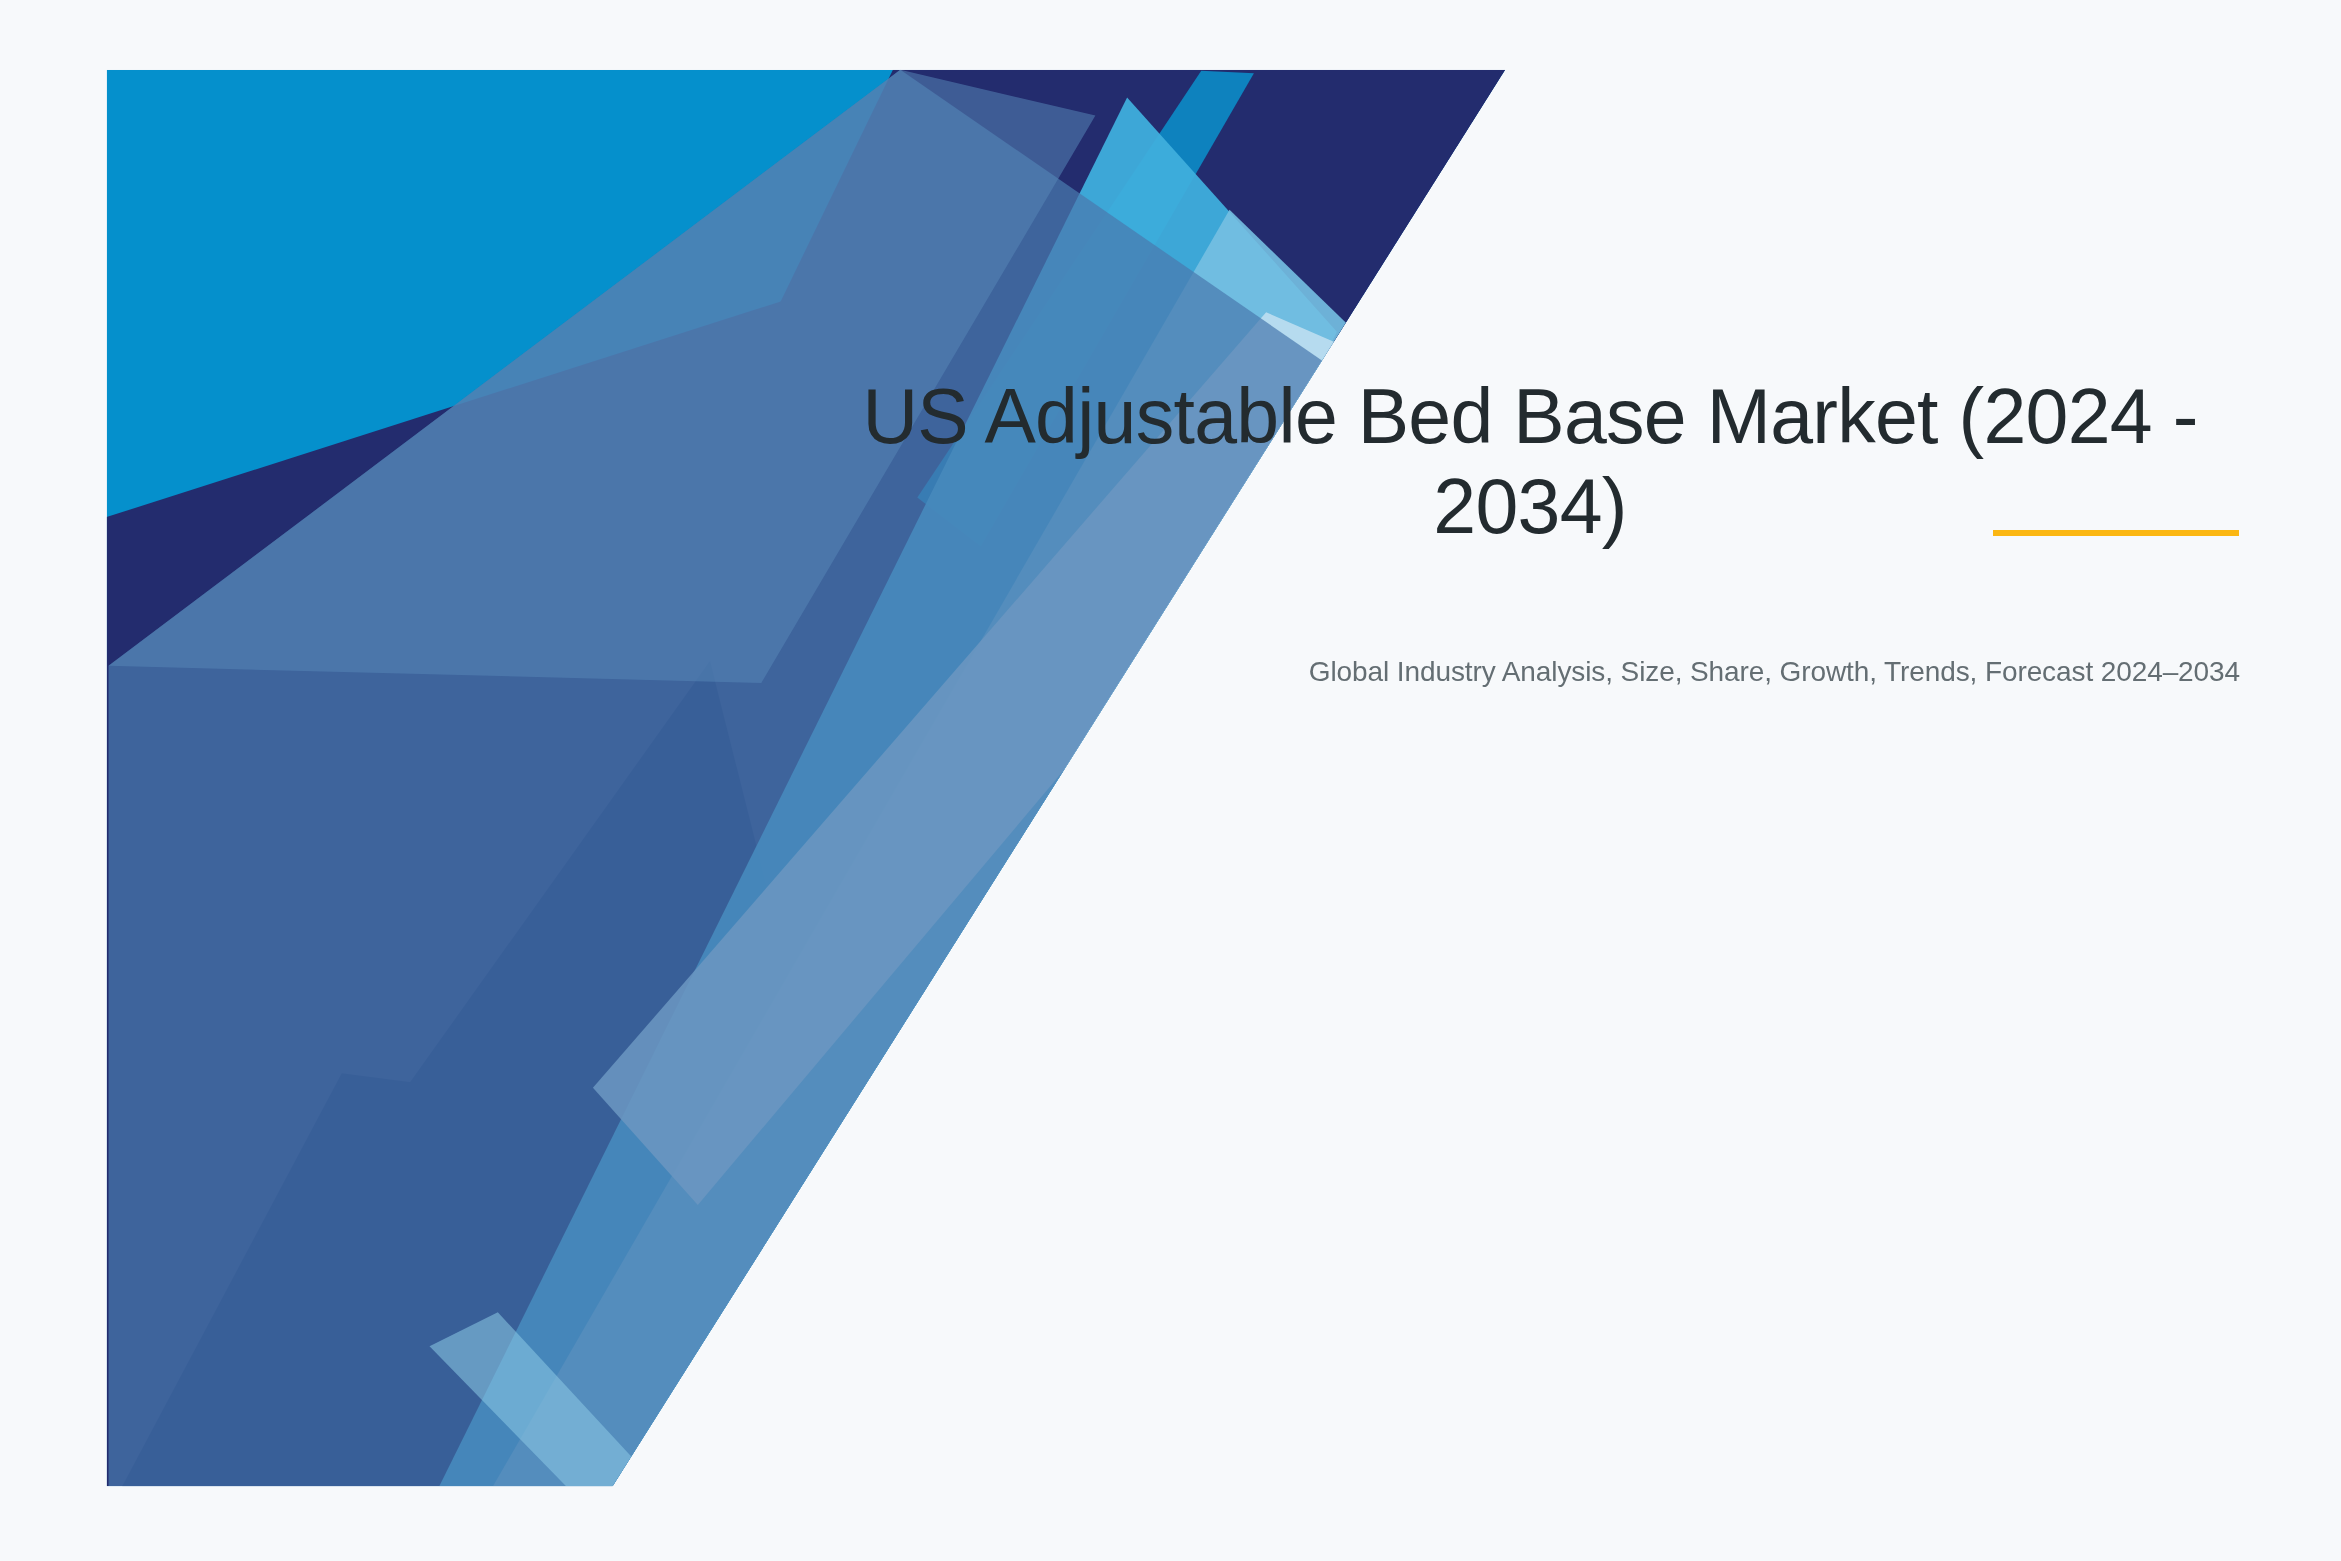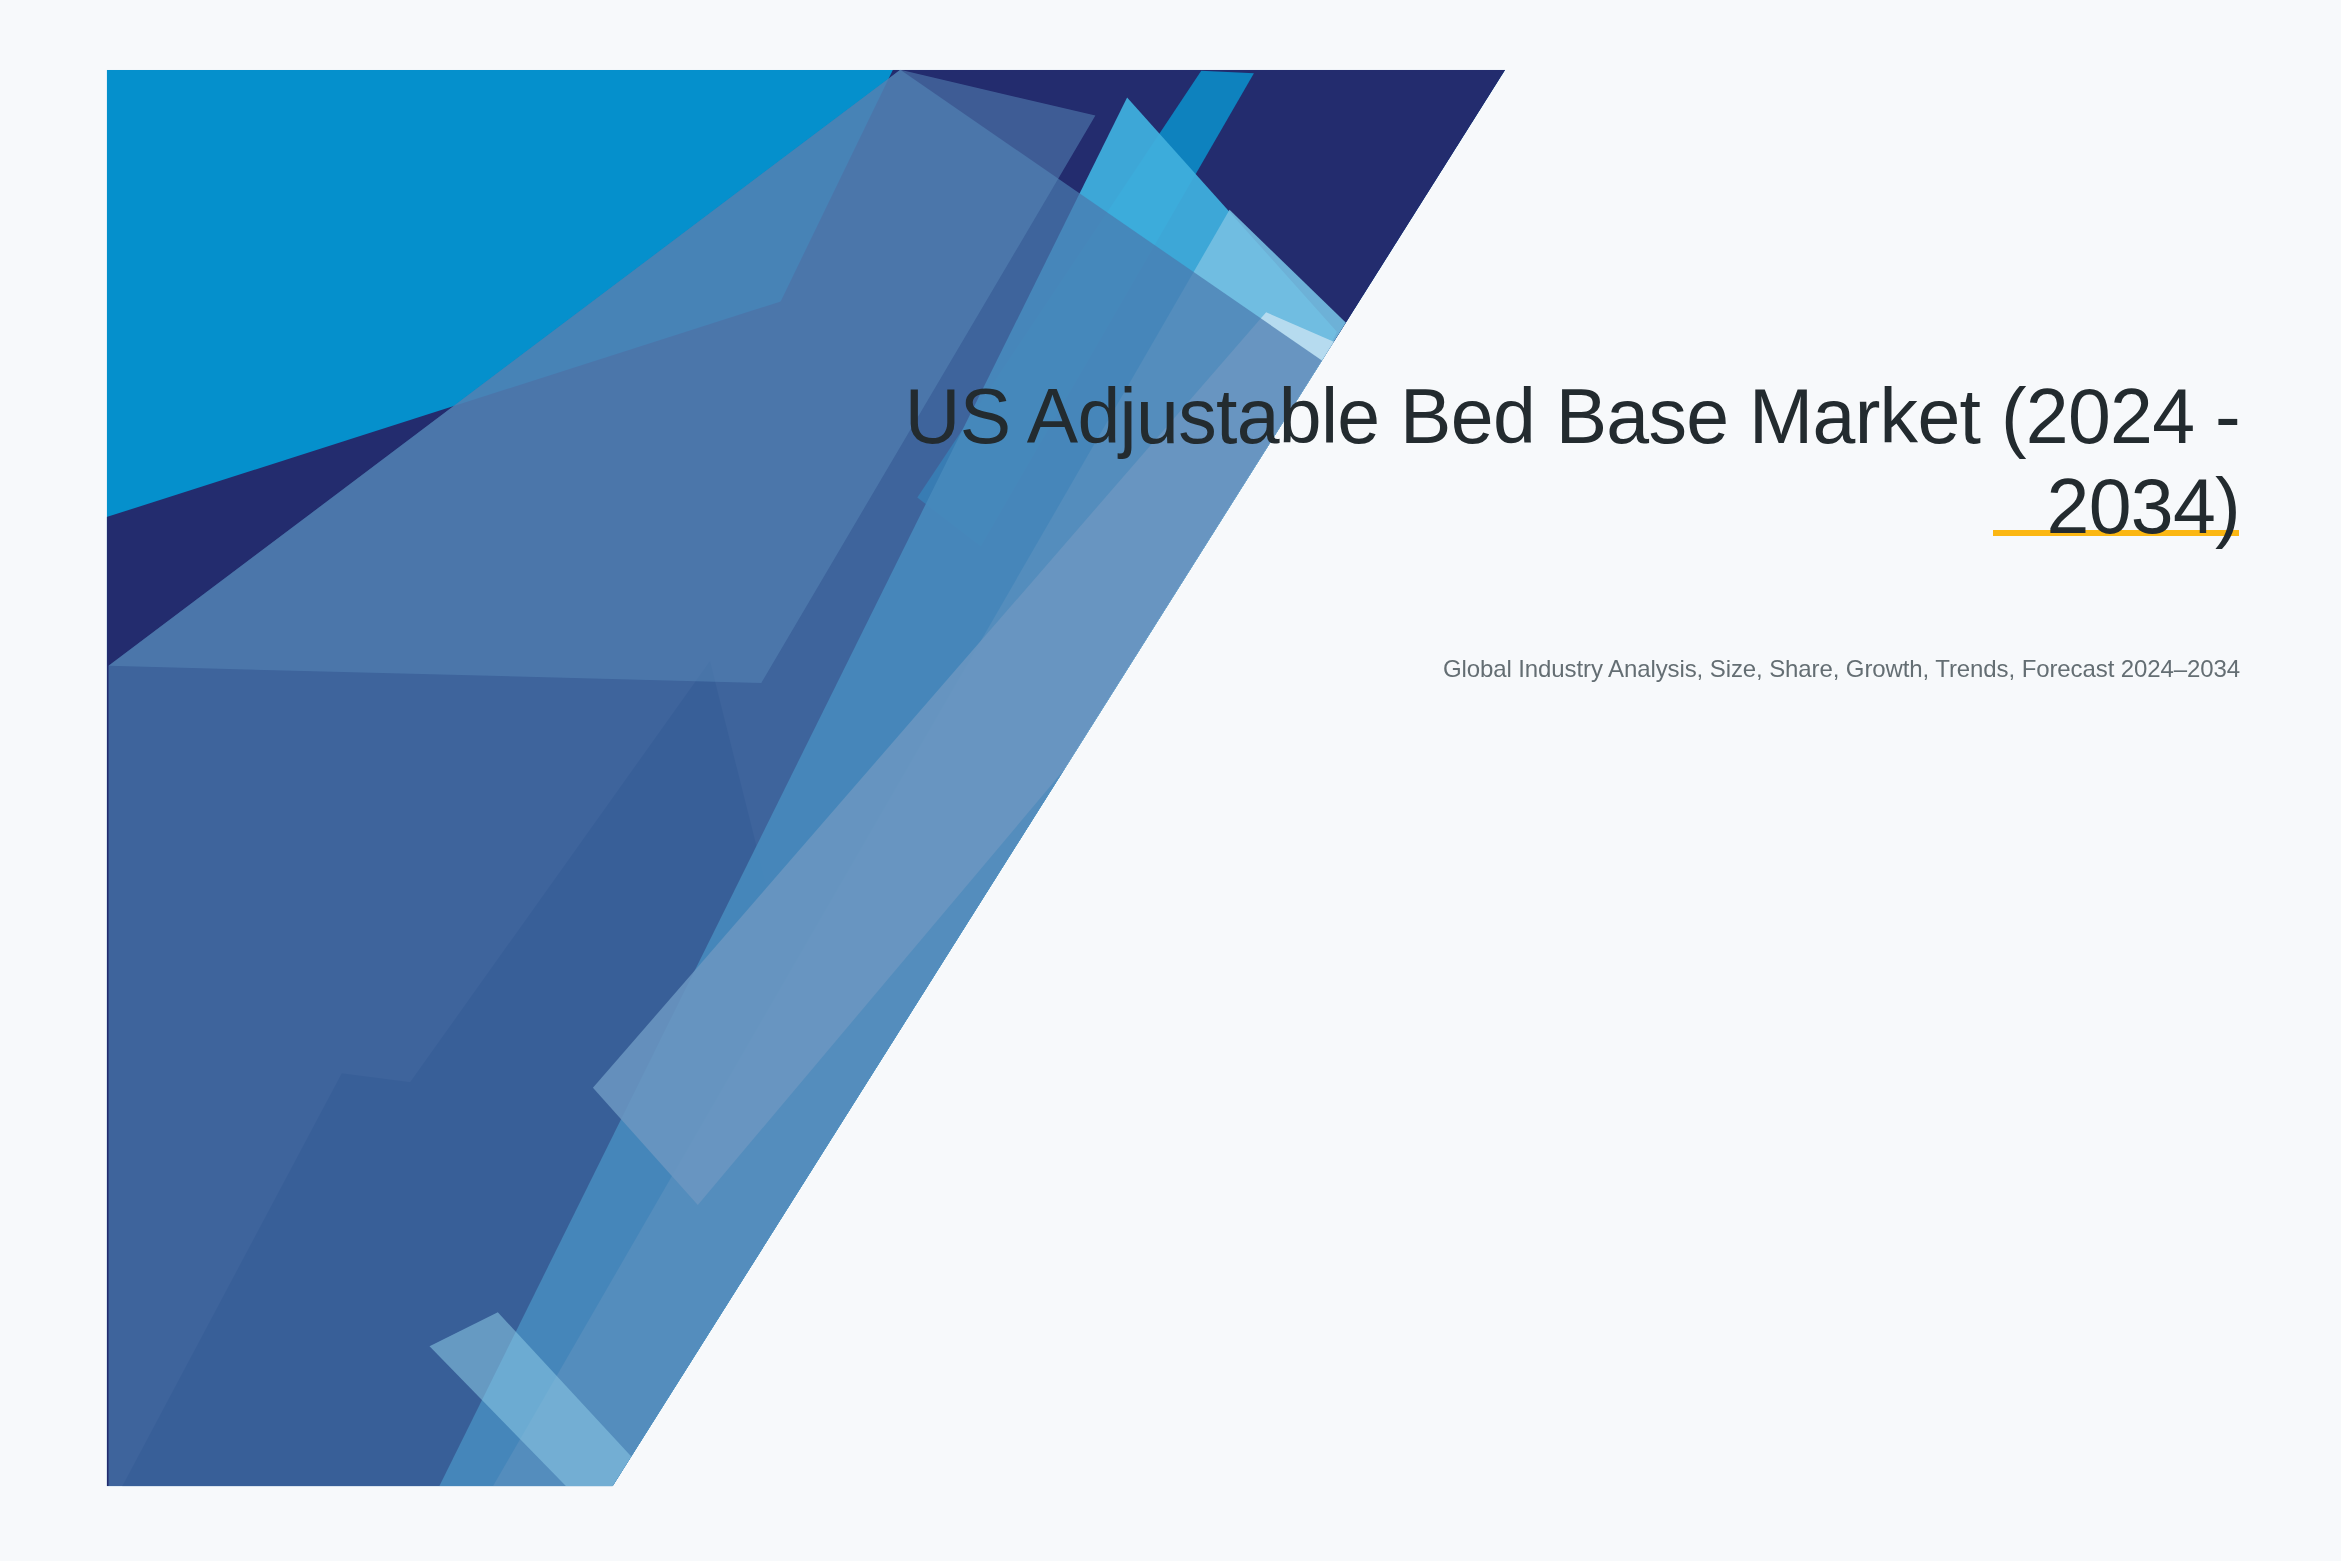--- a/index.html
+++ b/index.html
@@ -46,21 +46,21 @@
   }
 
   #report-title {
     margin: 0;
     font-family: "Liberation Sans", sans-serif;
     font-size: 77px;
     line-height: 1.17;
     font-weight: 400;
     letter-spacing: -0.7px;
     color: #232B2F;
-    text-align: right;
+    text-align: center;
     position: relative;
     z-index: 3;
     white-space: pre-wrap;
   }
 
   #title-accent-bar {
     position: absolute;
     left: 1993px;
     top: 530px;
     width: 246px;
@@ -69,21 +69,21 @@
     z-index: 2;
   }
 
   #report-subtitle {
     margin: 0;
     position: absolute;
     left: 820px;
     top: 653px;
     width: 1420px;
     font-family: "Liberation Sans", sans-serif;
-    font-size: 24px;
+    font-size: 28px;
     line-height: 1.34;
     font-weight: 400;
     color: #646E73;
     text-align: right;
     letter-spacing: -0.1px;
     z-index: 3;
     white-space: pre-wrap;
   }
 </style>
 </head>

